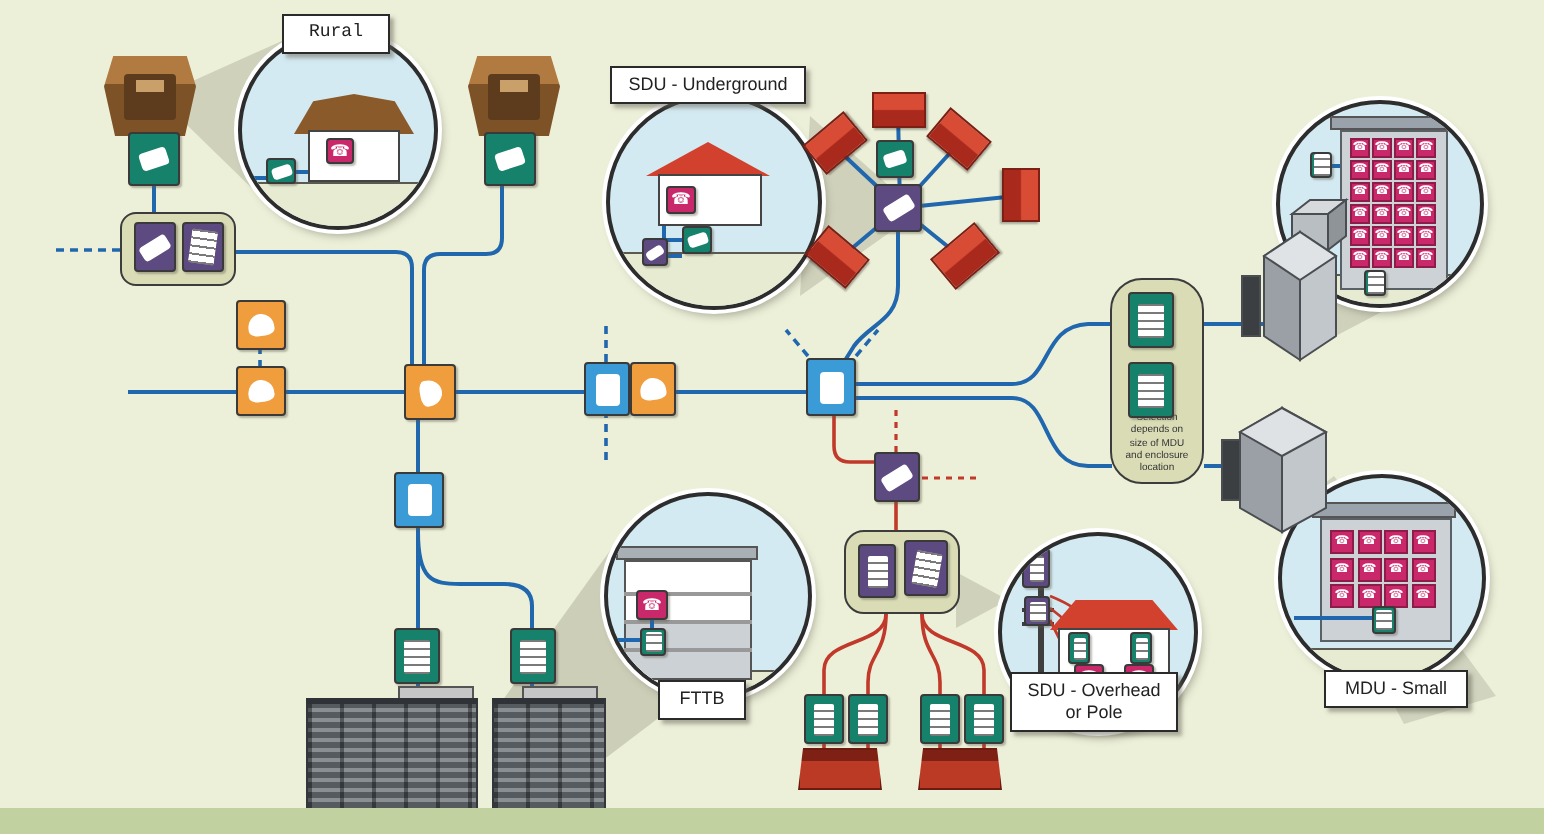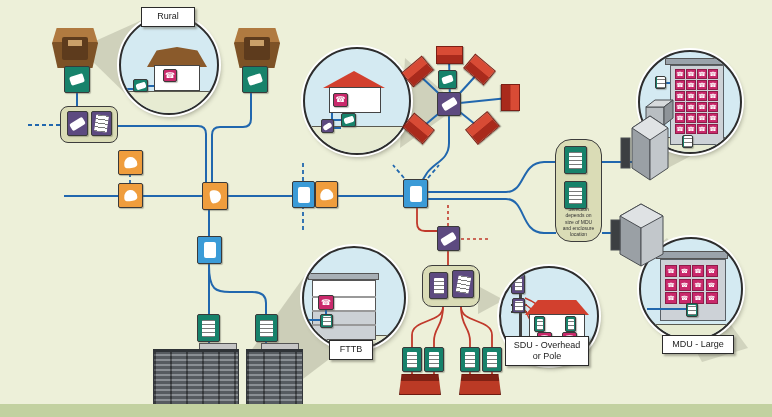--- a/index.html
+++ b/index.html
@@ -397,20 +397,21 @@
 and enclosure
 location</div>
   </div>
   <div class="ibox bg-green" style="left:564px;top:146px;width:23px;height:28px">
       <span class="gl-stripe"></span>
     </div>
   <div class="ibox bg-green" style="left:564px;top:181px;width:23px;height:28px">
       <span class="gl-stripe"></span>
     </div>
 
-  <div class="labelbox" style="left: 141px; top: 7px; width: 52px; height: 18px; white-space: pre-line;">Rural</div>
+  <div class="labelbox" style="left: 141px; top: 7px; width: 52px; height: 18px; white-space: pre-line; font-family: Liberation Mono, monospace;">Rural</div>
+  <div class="labelbox" style="left: 305px; top: 33px; width: 96px; height: 17px; white-space: pre-line;">SDU - Underground</div>
   <div class="labelbox" style="left: 329px; top: 340px; width: 42px; height: 18px; white-space: pre-line;">FTTB</div>
   <div class="labelbox" style="left: 505px; top: 336px; width: 82px; height: 28px; white-space: pre-line;">SDU - Overhead
 or Pole</div>
-  <div class="labelbox" style="left: 662px; top: 335px; width: 70px; height: 17px; white-space: pre-line;">MDU - Large</div>
+  <div class="labelbox" style="left: 662px; top: 335px; width: 70px; height: 17px; white-space: pre-line;">MDU - Small</div>
 
   <div class="footer-strip"></div>
 </div>
 
 </body></html>

